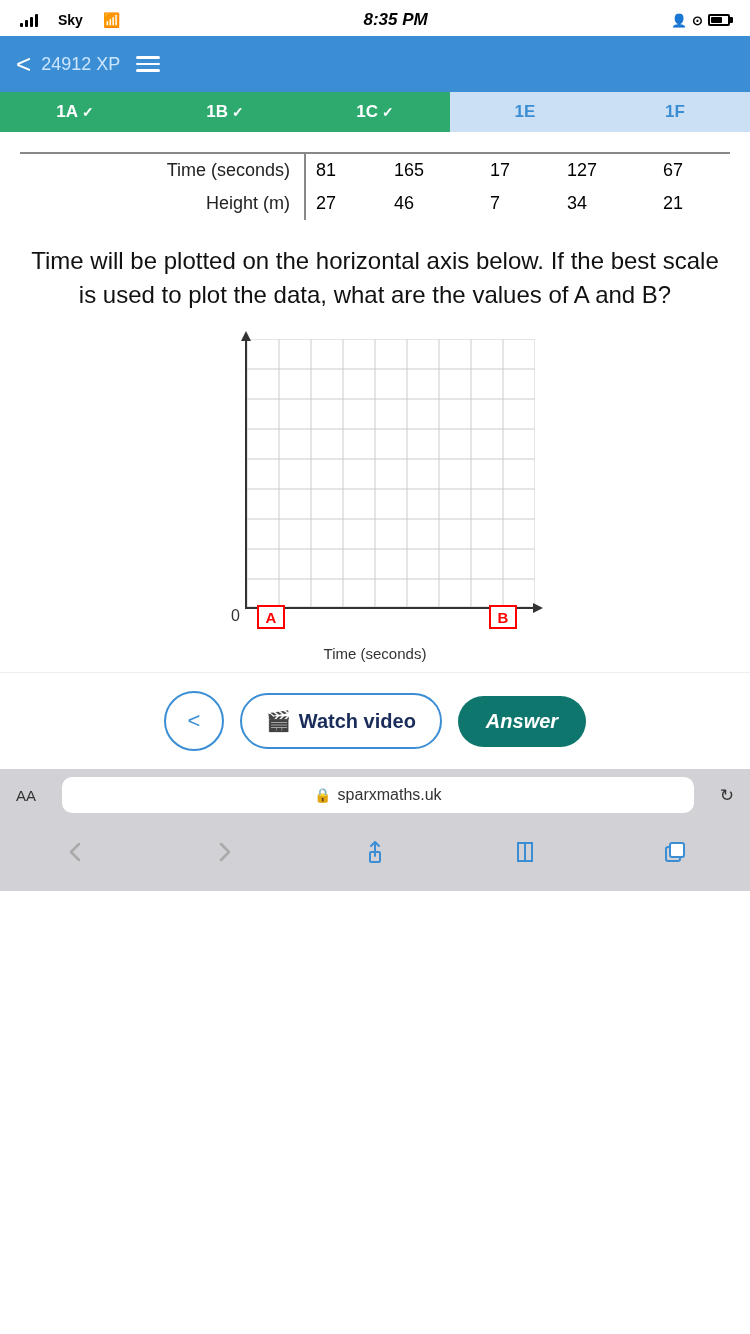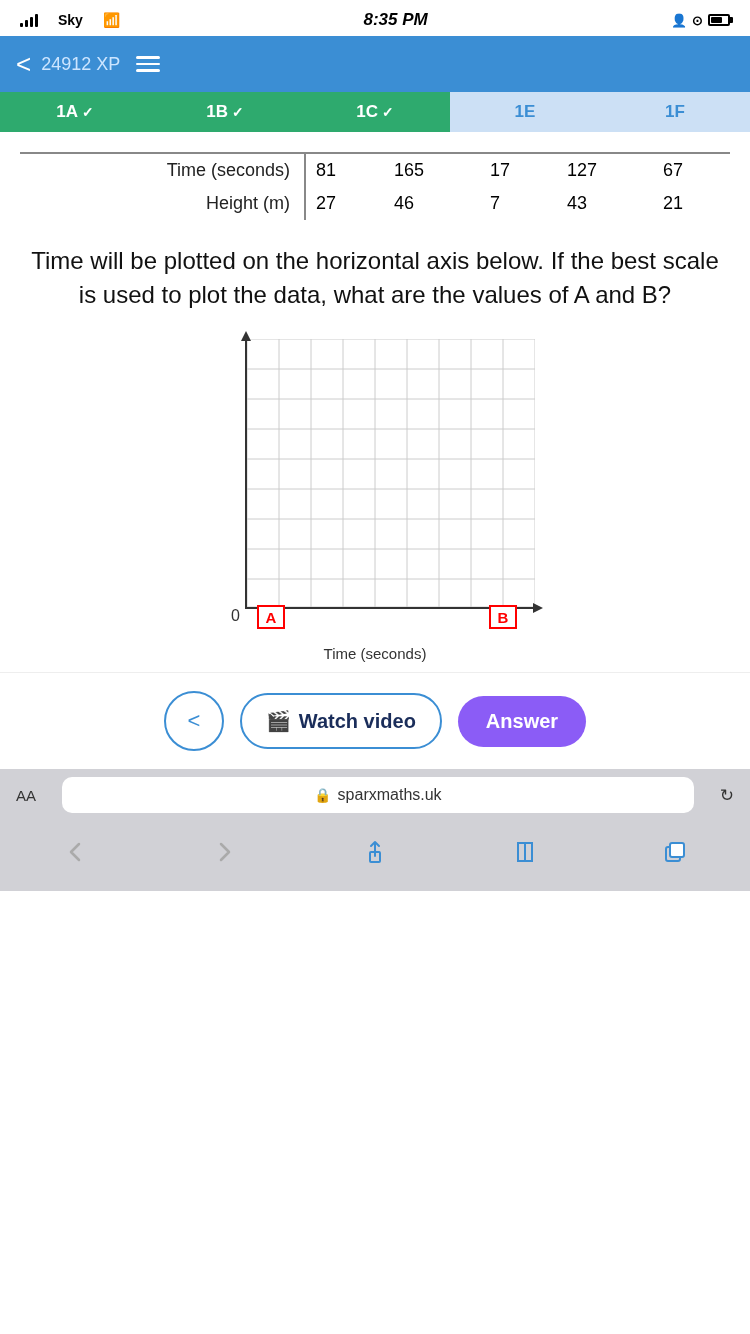--- a/index.html
+++ b/index.html
@@ -311,26 +311,27 @@
     }
 
     .video-icon {
       display: inline-block;
       font-size: 20px;
     }
 
     .btn-answer {
       border-radius: 50px;
       border: none;
-      background: #8b5cf6;
+      background: #0f766e;
       color: #fff;
       font-size: 20px;
       font-weight: 700;
       padding: 14px 28px;
       cursor: pointer;
+      font-style: italic;
     }
 
     
     .browser-bar {
       background: #d1d1d6;
       display: flex;
       align-items: center;
       padding: 10px 16px;
       gap: 26px;
       height: 52px;
@@ -448,21 +449,21 @@
         <td>165</td>
         <td>17</td>
         <td>127</td>
         <td>67</td>
       </tr>
       <tr>
         <td class="row-header">Height (m)</td>
         <td>27</td>
         <td>46</td>
         <td>7</td>
-        <td>43</td>
+        <td>34</td>
         <td>21</td>
       </tr>
     </tbody>
   </table>
 
   <div class="question-text">Time will be plotted on the horizontal axis below. If the best scale is used to plot the data, what are the values of A and B?</div>
 
   <div class="graph-container">
     <div class="graph-wrap">
 

